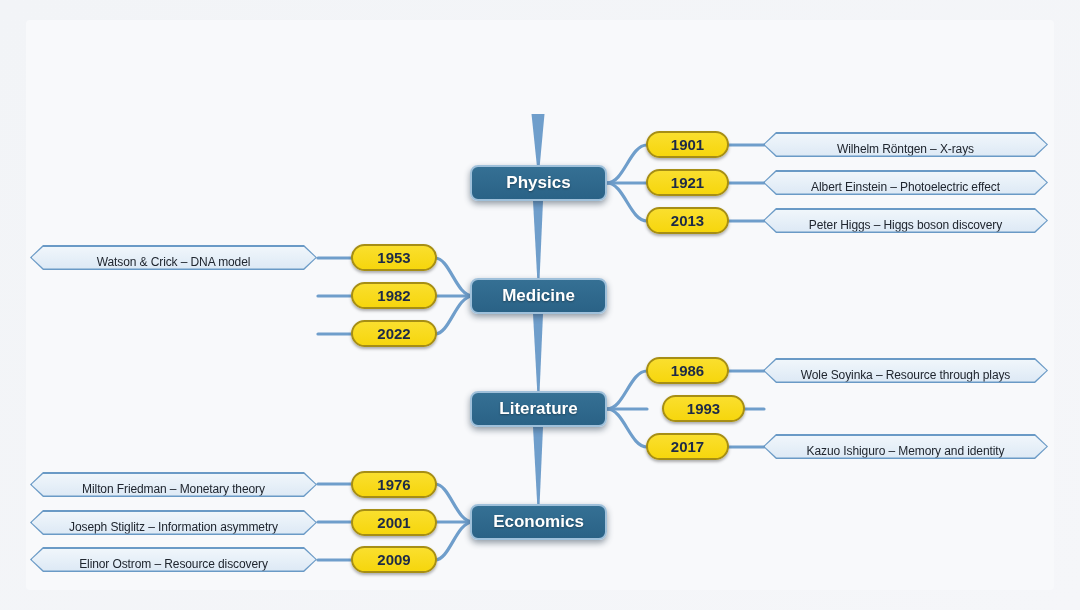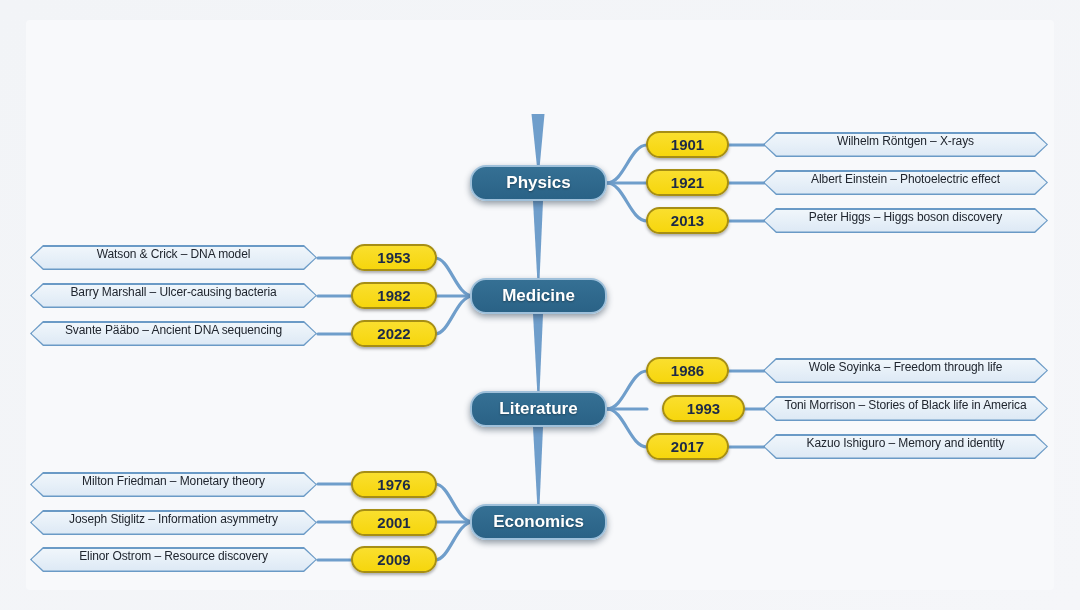--- a/index.html
+++ b/index.html
@@ -25,21 +25,21 @@
     border:2px solid #3d5c8c; border-radius:6px;
     box-shadow:0 4px 9px rgba(15,25,45,.45);
     display:flex; align-items:center; justify-content:center; text-align:center;
     color:#ffffff; font-weight:bold; font-size:21px; line-height:26px;
     padding:0 34px; text-shadow:0 1px 2px rgba(0,0,0,.4);
   }
 
   .cat {
     position:absolute; left:470px; width:137px; height:36px; z-index:3;
     background:linear-gradient(180deg,#357094 0%,#2a6286 100%);
-    border:2px solid #9fc0da; border-radius:16px;
+    border:2px solid #9fc0da; border-radius:8px;
     box-shadow:0 3px 6px rgba(25,45,65,.45);
     display:flex; align-items:center; justify-content:center;
     color:#ffffff; font-weight:bold; font-size:17px;
     text-shadow:0 1px 2px rgba(0,0,0,.35);
   }
 
   .pill {
     position:absolute; height:27px; z-index:2;
     background:linear-gradient(180deg,#fadf2e 0%,#f6d60d 100%);
     border:2px solid #a68e15; border-radius:14px;
@@ -50,21 +50,21 @@
 
   .hex { position:absolute; height:25px; z-index:2;
     background:#6a9ac6;
     clip-path:polygon(13px 0%, calc(100% - 13px) 0%, 100% 50%, calc(100% - 13px) 100%, 13px 100%, 0% 50%);
     filter:drop-shadow(0 1px 1.5px rgba(70,80,95,.35));
   }
   .hex-in {
     position:absolute; inset:1.5px;
     clip-path:polygon(12px 0%, calc(100% - 12px) 0%, 100% 50%, calc(100% - 12px) 100%, 12px 100%, 0% 50%);
     background:linear-gradient(180deg,#f0f6fb 0%,#dde9f5 100%);
-    display:flex; align-items:flex-start; justify-content:center;
+    display:flex; align-items:flex-end; justify-content:center;
   }
   .hex-label {
     color:#20262f; font-size:12px; letter-spacing:-0.1px; white-space:nowrap;
   }
 </style>
 </head>
 <body>
 
 <div class="canvas">
   <div class="panel"></div>
@@ -148,53 +148,38 @@
   </div>
 
   <div class="hex" style="left:30px;top:245px;width:287px">
     <div class="hex-in">
       <span class="hex-label">Watson &amp; Crick – DNA model</span>
     </div>
   </div>
   <div class="pill" style="left:351px;top:244px;width:86px">
     <span>1953</span>
   </div>
-  <div class="hex" style="left:30px;top:283px;width:287px">
-    <div class="hex-in">
-      <span class="hex-label">Barry Marshall – Ulcer-causing bacteria</span>
-    </div>
-  </div>
   <div class="pill" style="left:351px;top:282px;width:86px">
     <span>1982</span>
   </div>
-  <div class="hex" style="left:30px;top:321px;width:287px">
-    <div class="hex-in">
-      <span class="hex-label">Svante Pääbo – Ancient DNA sequencing</span>
-    </div>
-  </div>
   <div class="pill" style="left:351px;top:320px;width:86px">
     <span>2022</span>
   </div>
 
   <div class="pill" style="left:646px;top:357px;width:83px">
     <span>1986</span>
   </div>
   <div class="hex" style="left:763px;top:358px;width:285px">
     <div class="hex-in">
-      <span class="hex-label">Wole Soyinka – Freedom through life</span>
+      <span class="hex-label">Wole Soyinka – Resource through plays</span>
     </div>
   </div>
   <div class="pill" style="left:662px;top:395px;width:83px">
     <span>1993</span>
   </div>
-  <div class="hex" style="left:763px;top:396px;width:285px">
-    <div class="hex-in">
-      <span class="hex-label">Toni Morrison – Stories of Black life in America</span>
-    </div>
-  </div>
   <div class="pill" style="left:646px;top:433px;width:83px">
     <span>2017</span>
   </div>
   <div class="hex" style="left:763px;top:434px;width:285px">
     <div class="hex-in">
       <span class="hex-label">Kazuo Ishiguro – Memory and identity</span>
     </div>
   </div>
 
   <div class="hex" style="left:30px;top:472px;width:287px">

